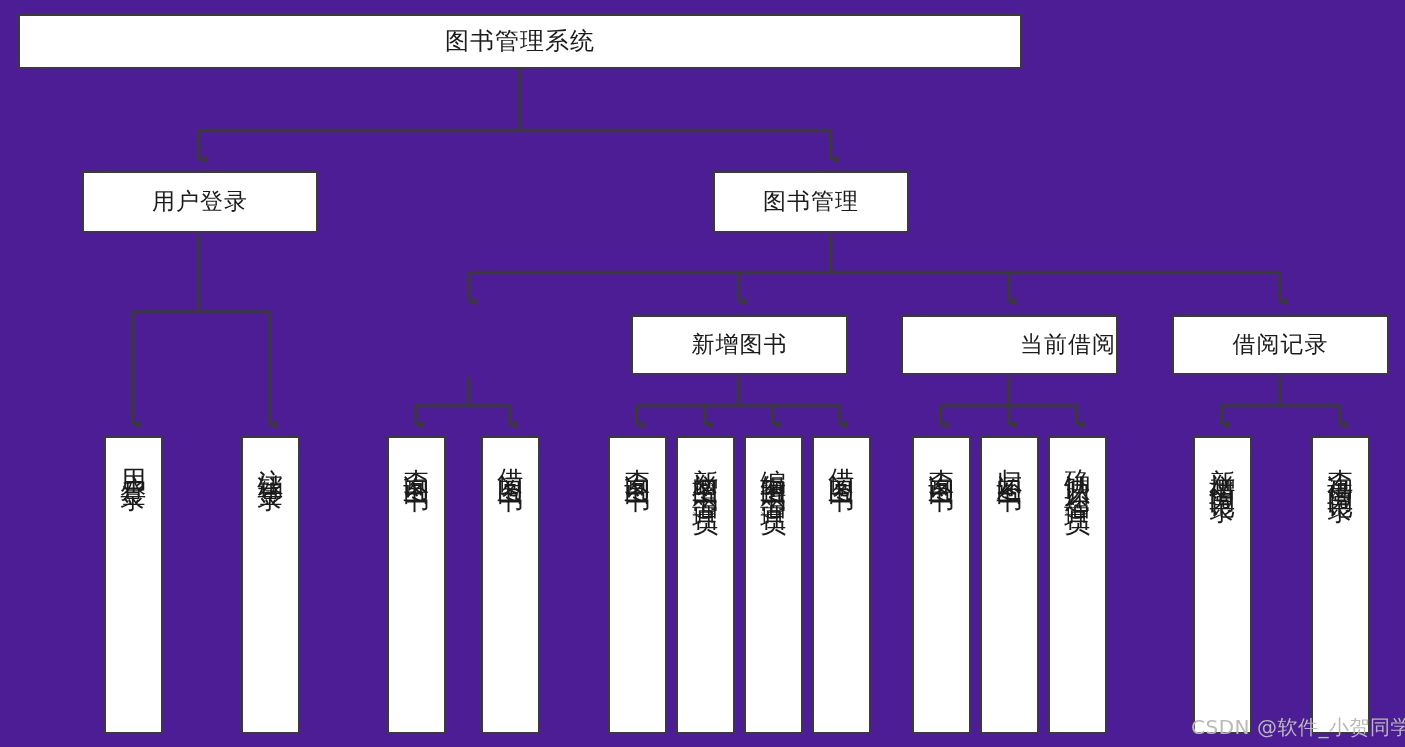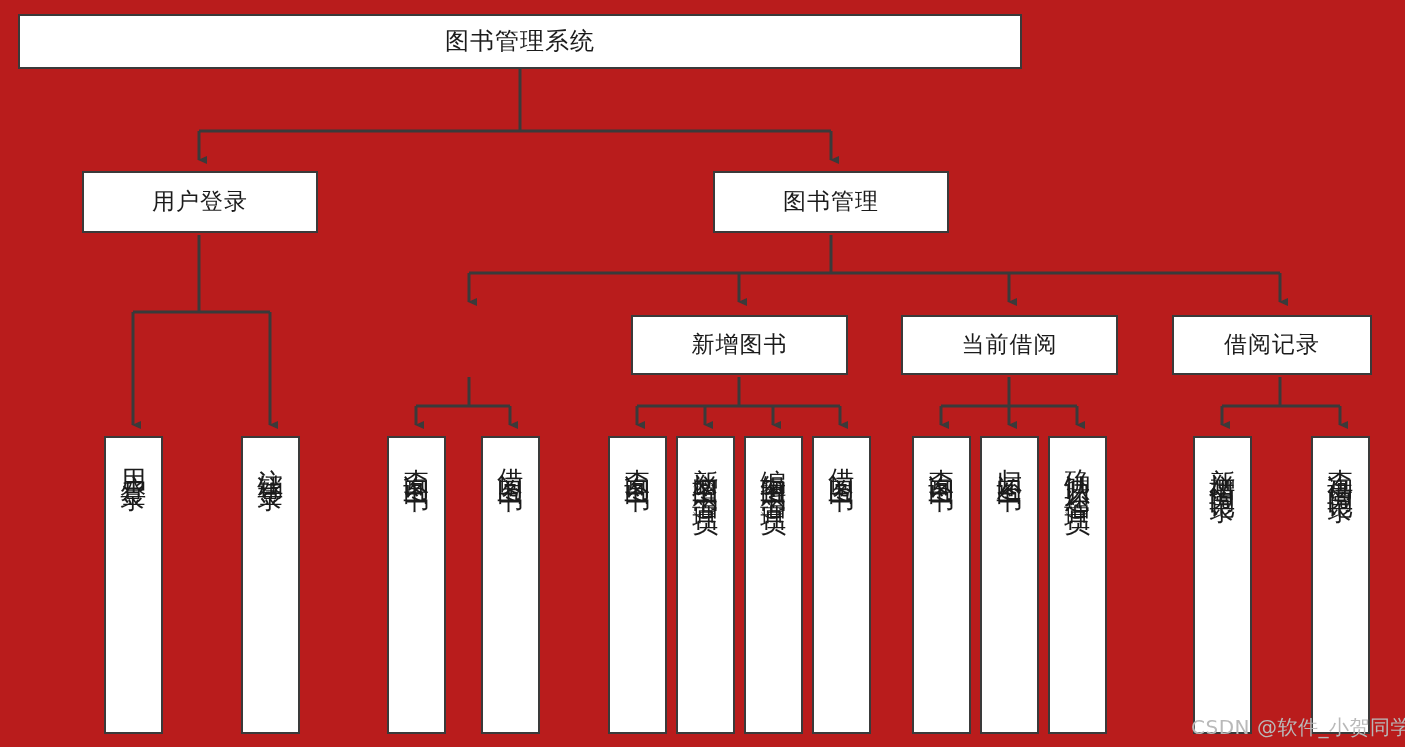--- a/index.html
+++ b/index.html
@@ -1,17 +1,17 @@
 <!DOCTYPE html>
 <html><head>
 <meta charset="utf-8">
 <style>
   html,body{margin:0;padding:0;background:#ffffff;}
   body{font-family:"DejaVu Sans","Liberation Sans",sans-serif;}
-  #stage{position:relative;width:1405px;height:747px;background:#b91c1c;overflow:hidden;}
+  #stage{position:relative;width:1405px;height:747px;background:#4c1d95;overflow:hidden;}
   svg#wires{position:absolute;left:0;top:0;width:1405px;height:747px;}
 
   .node{
     position:absolute;
     box-sizing:border-box;
     border:2px solid #3a3a3a;
     background:#ffffff;
     display:flex;
     align-items:center;
     justify-content:center;
@@ -99,31 +99,31 @@
     </g>
   </svg>
 
   <div class="node h-node root" style="left:18px;top:14px;width:1004px;height:55px;">
     <span class="lbl">图书管理系统</span>
   </div>
 
   <div class="node h-node" style="left:82px;top:171px;width:236px;height:62px;">
     <span class="lbl">用户登录</span>
   </div>
-  <div class="node h-node" style="left:713px;top:171px;width:236px;height:62px;">
+  <div class="node h-node" style="left:713px;top:171px;width:196px;height:62px;">
     <span class="lbl">图书管理</span>
   </div>
 
   <div class="node h-node" style="left:631px;top:315px;width:217px;height:60px;">
     <span class="lbl">新增图书</span>
   </div>
-  <div class="node h-node" style="left:901px;top:315px;width:217px;height:60px;">
+  <div class="node h-node" style="left:901px;top:315px;width:217px;height:60px;justify-content:flex-end;">
     <span class="lbl">当前借阅</span>
   </div>
-  <div class="node h-node" style="left:1172px;top:315px;width:200px;height:60px;">
+  <div class="node h-node" style="left:1172px;top:315px;width:217px;height:60px;">
     <span class="lbl">借阅记录</span>
   </div>
 
   <div class="node v-node" style="left:104px;top:436px;width:59px;height:298px;">
     <span class="lbl">用户登录</span>
   </div>
   <div class="node v-node" style="left:241px;top:436px;width:59px;height:298px;">
     <span class="lbl">注销登录</span>
   </div>
 

